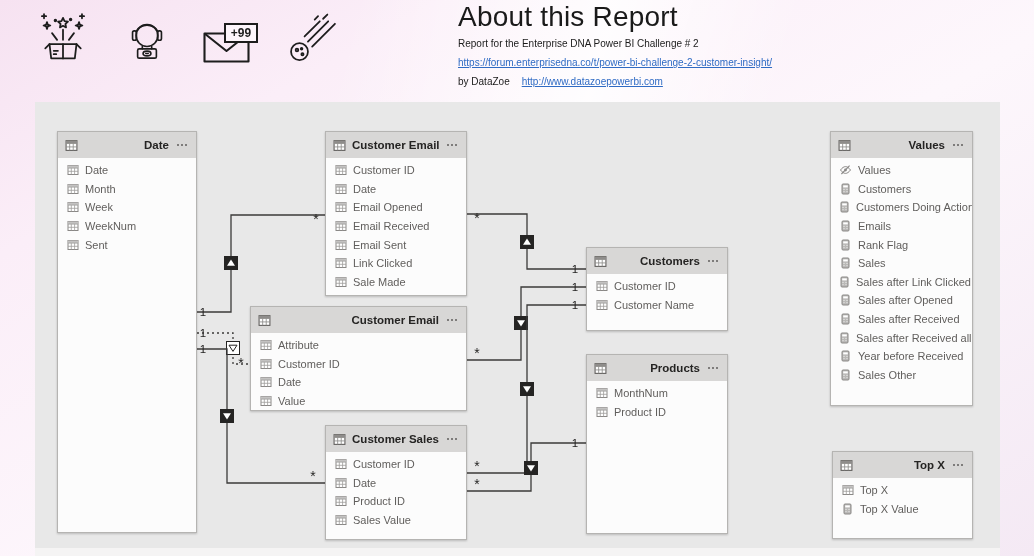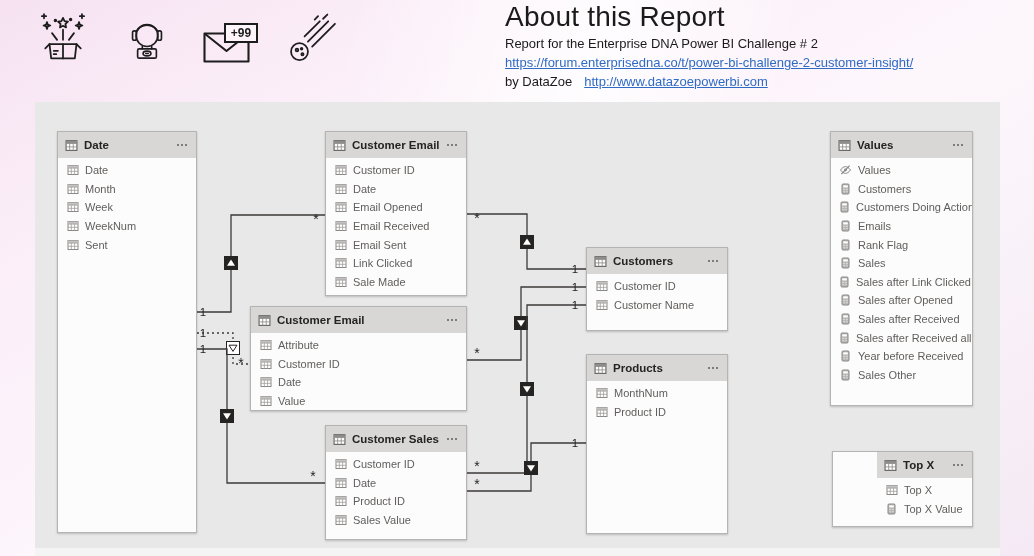--- a/index.html
+++ b/index.html
@@ -6,29 +6,29 @@
   body{width:1034px;height:556px;overflow:hidden;font-family:"Liberation Sans",sans-serif;}
   .page{position:relative;width:1034px;height:556px;
     background:
       linear-gradient(105deg, rgba(255,255,255,0) 30%, rgba(255,255,255,.85) 52%, rgba(255,255,255,0) 68%),
       linear-gradient(150deg,#f6e2f1 0%,#fbeef8 22%,#fdf7fc 55%,#f4e9f4 100%);}
   .hero{position:absolute;left:0;top:0;width:1034px;height:102px;}
   .hero svg{position:absolute;}
   .badge{position:absolute;left:224px;top:23px;width:30px;height:16px;border:2px solid #1d1d1d;
     background:#fdf5fb;display:flex;align-items:center;justify-content:center;
     font-size:12px;font-weight:700;color:#1d1d1d;}
-  .about{position:absolute;left:505px;top:0;color:#161616;}
+  .about{position:absolute;left:458px;top:0;color:#161616;}
   .about h1{margin:0;font-size:28px;font-weight:400;color:#1a1a1a;line-height:34px;letter-spacing:.2px;}
-  .about .sub{font-size:13px;line-height:19px;color:#1b1b1b;}
+  .about .sub{font-size:10px;line-height:19px;color:#1b1b1b;}
   .about a{color:#2f6bc4;text-decoration:underline;}
   .byline-prefix{margin-right:12px;}
   .canvas{position:absolute;left:35px;top:102px;width:965px;height:454px;background:#e8e8e8;}
   #rel-svg{position:absolute;left:0;top:0;z-index:1;}
   .table-card{position:absolute;z-index:2;background:#fcfcfc;border:1px solid #b5b4b2;
-    box-shadow:0 1px 2px rgba(0,0,0,.20);display:flex;flex-direction:column;box-sizing:border-box;}
+    box-shadow:0 1px 2px rgba(0,0,0,.20);display:flex;flex-direction:column;box-sizing:border-box;text-align:right;}
   .card-header{height:26px;min-height:26px;background:#d8d7d6;display:flex;align-items:center;
     gap:6px;padding:0 7px;box-sizing:border-box;}
   .hname{font-size:11.5px;font-weight:700;color:#252423;white-space:nowrap;overflow:hidden;flex:1;}
   .dots{display:flex;gap:2px;align-items:center;padding:2px;cursor:pointer;}
   .dots i{width:2px;height:2px;background:#605e5c;border-radius:50%;display:block;}
   .card-body{flex:1;overflow:hidden;padding-top:3px;}
   .frow{display:flex;align-items:center;gap:6px;height:18.6px;padding:0 8px;font-size:11px;
     color:#605e5c;white-space:nowrap;}
   .ficon{display:flex;width:13px;justify-content:center;}
   .strip{position:absolute;left:0;bottom:0;width:965px;height:8px;background:#f5f4f4;z-index:3;}
@@ -675,21 +675,21 @@
                   <circle cx="4" cy="6.4" r=".55" fill="#f2f1f0"></circle>
                   <circle cx="7" cy="6.4" r=".55" fill="#f2f1f0"></circle>
                   <circle cx="4" cy="8.6" r=".55" fill="#f2f1f0"></circle>
                   <circle cx="7" cy="8.6" r=".55" fill="#f2f1f0"></circle>
                 </svg>
               </span>
               <span>Sales Other</span>
             </div>
           </div>
         </div>
-        <div class="table-card" style="left: 797px; top: 349px; width: 141px; height: 76px; padding-left: 44px;">
+        <div class="table-card" style="left: 797px; top: 349px; width: 141px; height: 88px;">
           <div class="card-header">
             <span class="ficon">
               <svg width="13" height="13" viewBox="0 0 12 12">
                 <rect x="1" y="1.5" width="10" height="9" fill="#fff" stroke="#605e5c"></rect>
                 <rect x="1" y="1.5" width="10" height="2.6" fill="#8f8d8b"></rect>
                 <path d="M1 4.1h10 M1 7.3h10 M4.3 4.1v6.4 M7.6 4.1v6.4" stroke="#8f8d8b" fill="none" stroke-width=".8"></path>
               </svg>
             </span>
             <span class="hname">Top X</span>
             <span class="dots">

